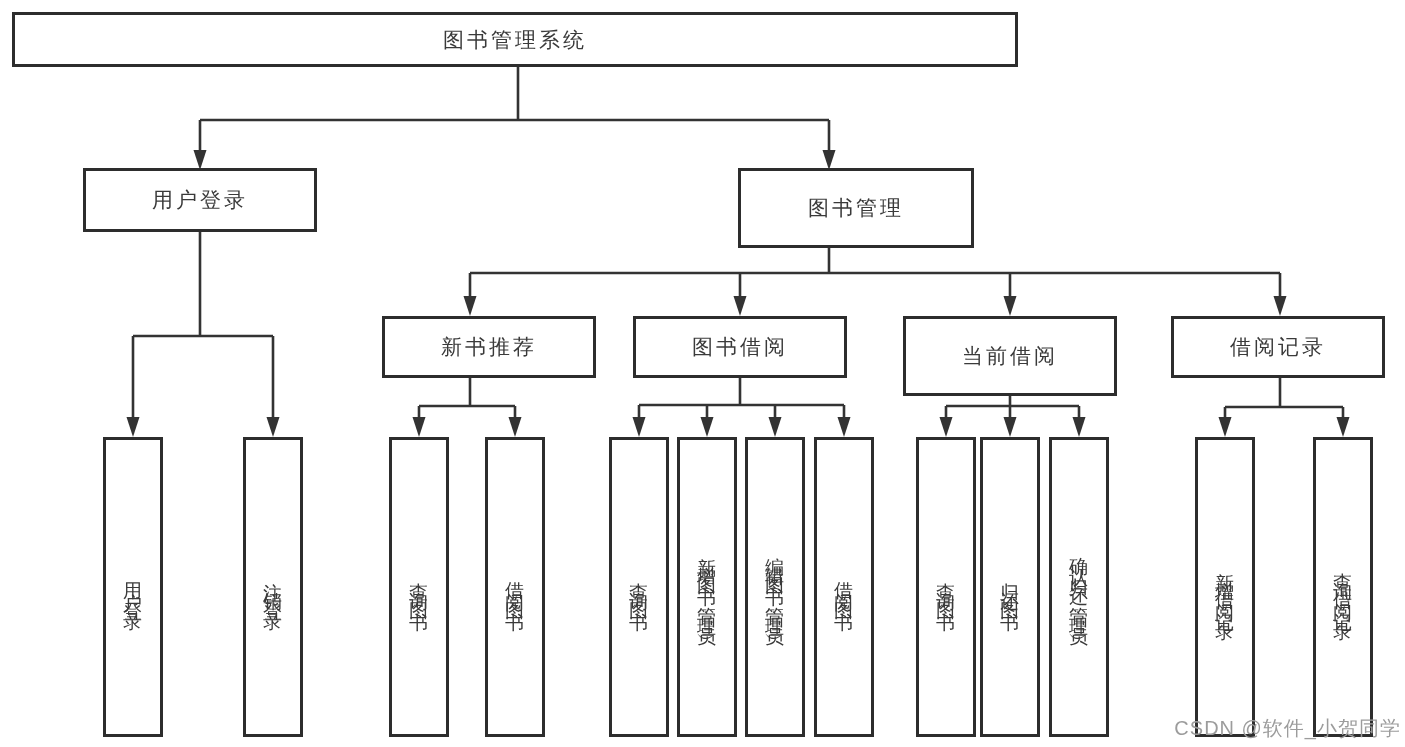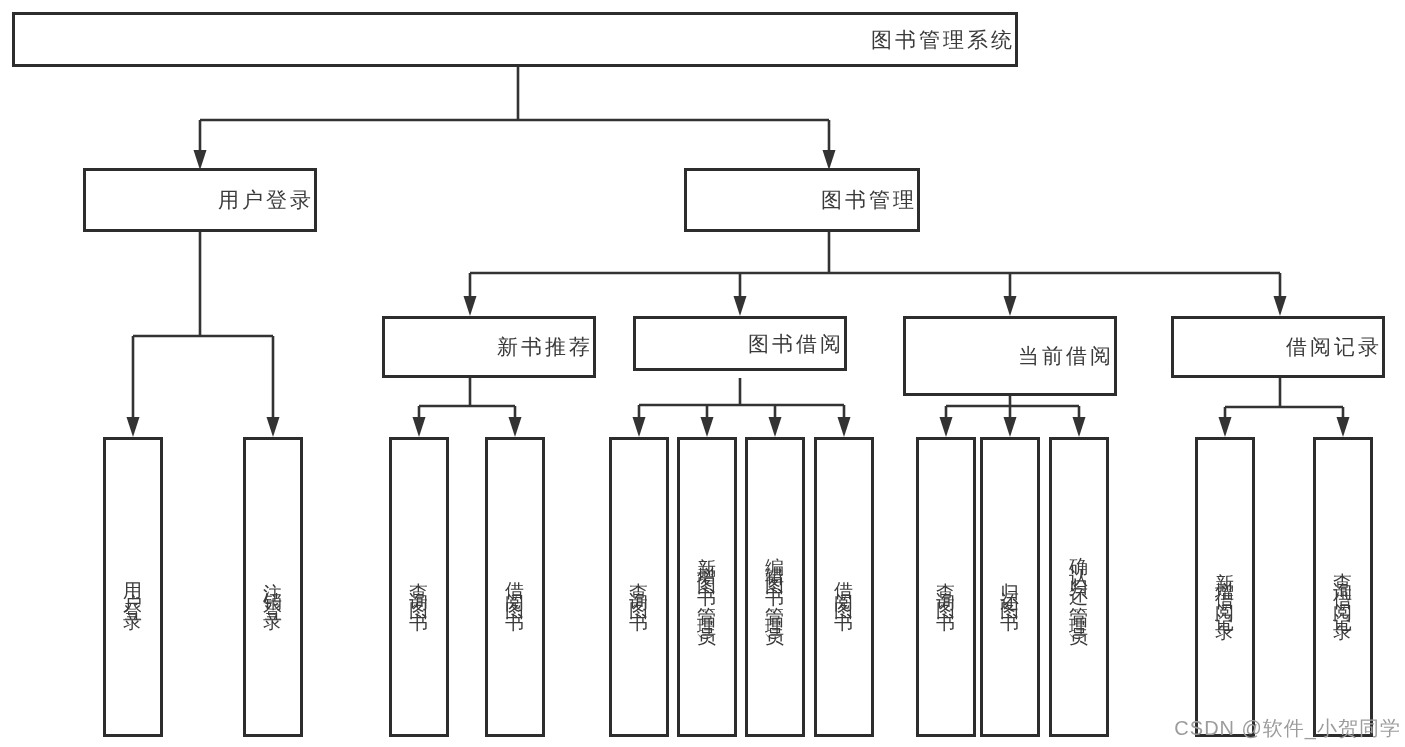--- a/index.html
+++ b/index.html
@@ -6,21 +6,21 @@
   .canvas{
     position:relative;width:1405px;height:747px;background:var(--background,#fff);
     font-family:"Liberation Sans","DejaVu Sans",sans-serif;overflow:hidden;
   }
   svg.connectors{position:absolute;left:0;top:0;z-index:1;}
   svg.connectors path{stroke:var(--line,#333);stroke-width:2.6;fill:none;}
   svg.connectors polygon{fill:var(--line,#333);stroke:none;}
   .hbox{
     position:absolute;box-sizing:border-box;background:#fff;
     border:3px solid var(--border,#2d2d2d);
-    display:flex;align-items:center;justify-content:flex-end;
+    display:flex;align-items:center;justify-content:center;
     color:var(--text,#3a3a3a);font-size:21px;letter-spacing:3px;
     z-index:2;
   }
   .vbox{
     position:absolute;box-sizing:border-box;background:#fff;
     border:3px solid var(--border,#2d2d2d);
     width:60px;height:300px;top:437px;
     display:flex;align-items:center;justify-content:center;
     color:var(--text,#3a3a3a);z-index:2;
   }
@@ -89,28 +89,28 @@
     </g>
   </svg>
 
   <div class="hbox" style="left:12px;top:12px;width:1006px;height:55px">
     <span>图书管理系统</span>
   </div>
 
   <div class="hbox" style="left:83px;top:168px;width:234px;height:64px">
     <span>用户登录</span>
   </div>
-  <div class="hbox" style="left:684px;top:168px;width:236px;height:64px">
+  <div class="hbox" style="left:738px;top:168px;width:236px;height:80px">
     <span>图书管理</span>
   </div>
 
   <div class="hbox" style="left:382px;top:316px;width:214px;height:62px">
     <span>新书推荐</span>
   </div>
-  <div class="hbox" style="left:633px;top:316px;width:214px;height:55px">
+  <div class="hbox" style="left:633px;top:316px;width:214px;height:62px">
     <span>图书借阅</span>
   </div>
   <div class="hbox" style="left:903px;top:316px;width:214px;height:80px">
     <span>当前借阅</span>
   </div>
   <div class="hbox" style="left:1171px;top:316px;width:214px;height:62px">
     <span>借阅记录</span>
   </div>
 
   <div class="vbox" style="left:103px">

